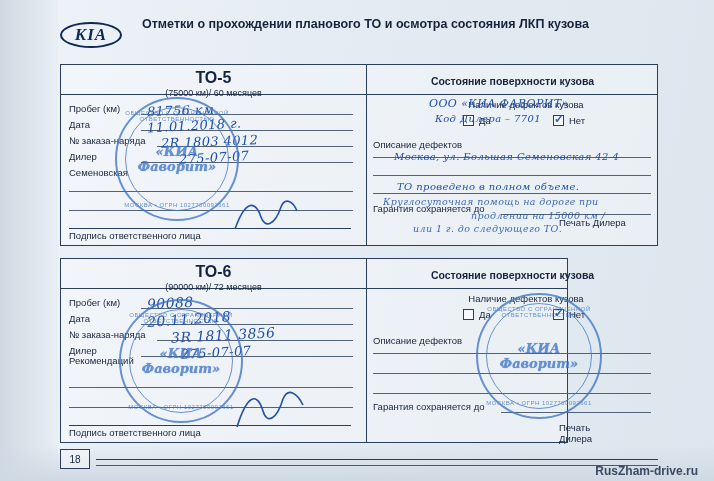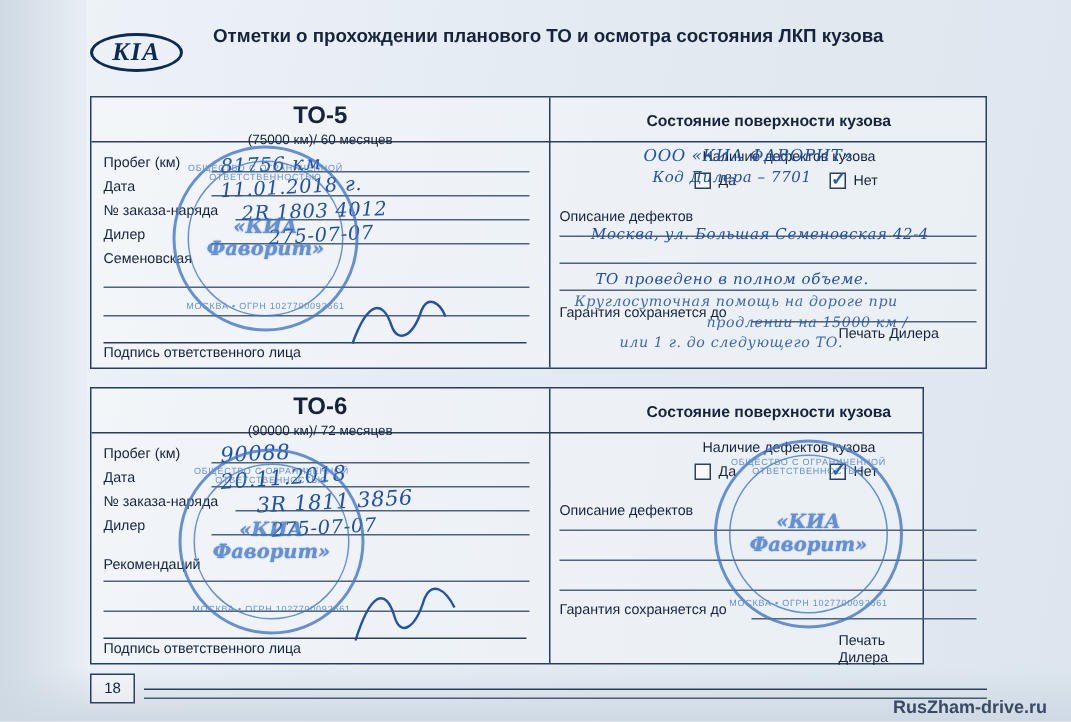--- a/index.html
+++ b/index.html
@@ -33,21 +33,21 @@
   .header-title {
     position:absolute; left:82px; top:0; width:520px;
     font-size:12.5px; font-weight:bold; color:#16233b; line-height:17px;
   }
 
   
   .tbl {
     position:absolute; border:1.6px solid #2b3f5c; background:rgba(255,255,255,0.35);
   }
   #table-to5 { left:60px; top:64px; width:598px; height:182px; }
-  #table-to6 { left:60px; top:258px; width:556px; height:185px; }
+  #table-to6 { left:60px; top:258px; width:508px; height:185px; }
 
   .col-split { position:absolute; top:0; bottom:0; width:0; border-left:1.6px solid #2b3f5c; left:305px; }
   .hdr-rule { position:absolute; left:0; right:0; border-top:1.6px solid #2b3f5c; }
 
   .lbl { position:absolute; font-size:9.5px; color:#16233b; }
 
   .th-left { position:absolute; left:0; top:4px; width:305px; text-align:center; }
   .th-left .t1 { font-size:16px; font-weight:bold; color:#16233b;text-align:center; }
   .th-left .t2 { font-size:9px; color:#16233b; margin-top:1px; }
   .th-right { position:absolute; left:305px; top:10px; width:293px; text-align:center;
@@ -190,21 +190,21 @@
     <div class="th-left">
       <div class="t1">ТО-6</div>
       <div class="t2">(90000 км)/ 72 месяцев</div>
     </div>
     <div class="th-right">Состояние поверхности кузова</div>
 
     <div class="lbl" style="left:8px; top:38px;">Пробег (км)</div>
     <div class="lbl" style="left:8px; top:54px;">Дата</div>
     <div class="lbl" style="left:8px; top:70px;">№ заказа-наряда</div>
     <div class="lbl" style="left:8px; top:86px;">Дилер</div>
-    <div class="lbl" style="left:8px; top:112px;">Рекомендаций</div>
+    <div class="lbl" style="left:8px; top:96px;">Рекомендаций</div>
 
     <div class="field-line" style="left:80px; top:49px; width:212px;"></div>
     <div class="field-line" style="left:80px; top:65px; width:212px;"></div>
     <div class="field-line" style="left:96px; top:81px; width:196px;"></div>
     <div class="field-line" style="left:80px; top:97px; width:212px;"></div>
     <div class="field-line" style="left:8px; top:128px; width:284px;"></div>
     <div class="field-line" style="left:8px; top:148px; width:284px;"></div>
 
     <div class="sig-rule" style="top:166px;"></div>
     <div class="lbl" style="left:8px; top:168px;">Подпись ответственного лица</div>

